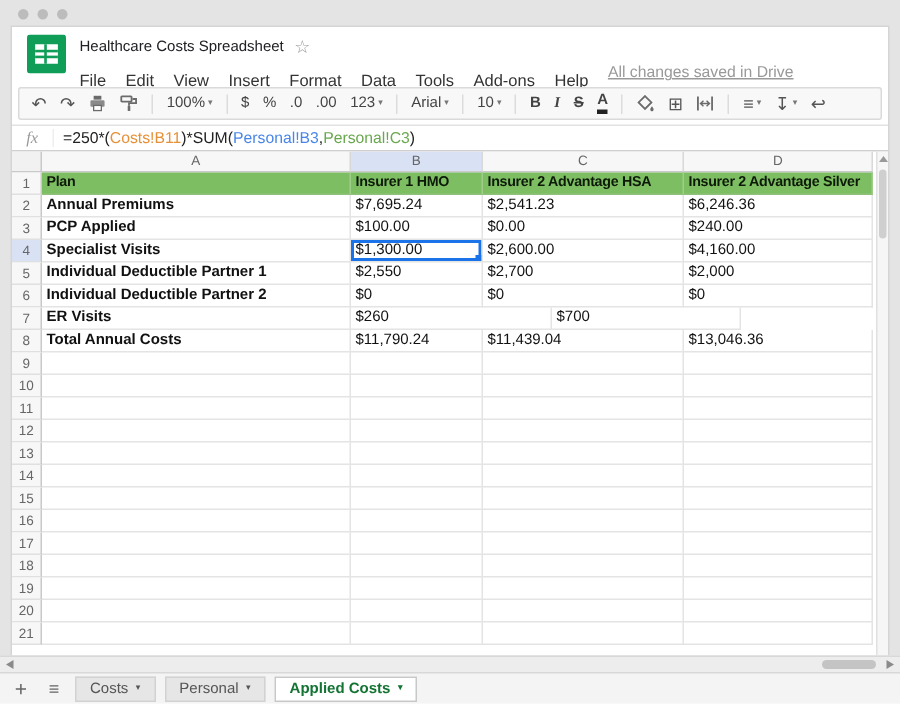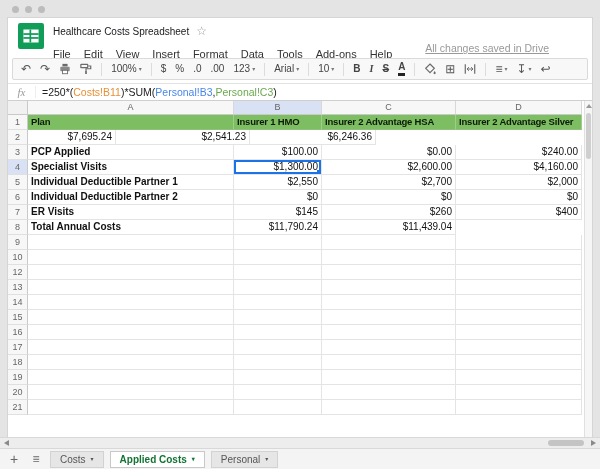--- a/index.html
+++ b/index.html
@@ -13,21 +13,21 @@
   .app { position:absolute; top:18px; left:8px; right:8px; height:419px; background:#fff;
          display:flex; flex-direction:column; box-shadow:0 0 0 1px #d5d5d5; overflow:hidden; }
 
   .doc-header { display:flex; gap:9px; padding:5px 10px 0; flex:none; }
   .logo svg { display:block; }
   .title-row { display:flex; align-items:center; gap:7px; height:16px; }
   .doc-title { font-size:10px; color:#202124; }
   .star { color:#9a9a9a; font-size:12px; line-height:1; }
   .menubar { display:flex; align-items:center; gap:13px; margin-top:2px; font-size:11px; color:#333; height:14px; }
   .menu-item { cursor:default;margin-top:12px; }
-  .saved { color:#999; text-decoration:underline; font-size:10.5px; margin-left:20px; }
+  .saved { color:#999; text-decoration:underline; font-size:10.5px; margin-left:0; }
 
   .toolbar { margin:3px 4px 0; border:1px solid #dadada; border-radius:2px; background:#f8f8f8;
              height:22px; display:flex; align-items:center; gap:9px; padding:0 8px; flex:none; overflow:hidden; }
   .tb-sep { width:1px; height:13px; background:#dcdcdc; flex:none; }
   .tb-btn { display:flex; align-items:center; gap:2px; flex:none; cursor:default; }
   .tb-label { font-size:10px; color:#444; line-height:1; }
   .tb-b .tb-label { font-weight:bold; }
   .tb-i .tb-label { font-style:italic; font-family:"Liberation Serif", serif; font-weight:bold; }
   .tb-s .tb-label { text-decoration:line-through; font-weight:bold; }
   .tb-a .tb-label { font-weight:bold; border-bottom:3px solid #222; padding-bottom:1px; }
@@ -47,21 +47,21 @@
   .corner { width:20px; flex:none; background:#f1f1f1; border-right:1px solid #c9c9c9; border-bottom:1px solid #c9c9c9; }
   .col-head { flex:none; background:#f7f7f7; border-right:1px solid #d8d8d8; border-bottom:1px solid #c9c9c9;
               font-size:9px; color:#666; text-align:center; line-height:13px; }
   .col-head.hl { background:#d9e2f5; }
   .grid-row { display:flex; height:15px; }
   .rownum { width:20px; flex:none; background:#f7f7f7; border-right:1px solid #c9c9c9; border-bottom:1px solid #e0e0e0;
             font-size:9px; color:#666; text-align:center; line-height:15px; }
   .rownum.hl { background:#d9e2f5; }
   .cell { flex:none; border-right:1px solid #e4e4e4; border-bottom:1px solid #e4e4e4; font-size:10px;
           line-height:14px; padding:0 3px; white-space:nowrap; overflow:hidden; color:#111; }
-  .cell.right { text-align:right; }
+  .cell.right { }
   .cell.bold { font-weight:bold; }
   .cell.hdr { background:var(--header-row-bg,#7dbe63); font-weight:bold; font-size:9.5px; letter-spacing:-0.2px;
               border-right-color:#9fce8b; border-bottom-color:#8fc17b; color:#0d1a08; }
   .cell.selected { box-shadow:inset 0 0 0 2px var(--selection-blue,#1a73e8); position:relative; }
   .cell.selected::after { content:""; position:absolute; right:0; bottom:0; width:4px; height:4px;
                           background:var(--selection-blue,#1a73e8); }
 
   .vscroll { position:absolute; top:0; right:0; width:8px; bottom:0; background:#f6f6f6; border-left:1px solid #e0e0e0; }
   .vs-arrow { height:10px; display:flex; align-items:center; justify-content:center; }
   .vs-arrow::after { content:""; border-left:3px solid transparent; border-right:3px solid transparent;
@@ -248,20 +248,21 @@
           </div>
           <div class="grid-row">
             <span class="rownum" style="display: block;">1</span>
             <span class="cell hdr" style="display: block; width: 206px;">Plan</span>
             <span class="cell hdr" style="display: block; width: 88px;">Insurer 1 HMO</span>
             <span class="cell hdr" style="display: block; width: 134px;">Insurer 2 Advantage HSA</span>
             <span class="cell hdr" style="display: block; width: 126px;">Insurer 2 Advantage Silver</span>
           </div>
           <div class="grid-row">
             <span class="rownum" style="display: block;">2</span>
+            <span class="cell bold" style="display: block; width: 206px;">Annual Premiums</span>
             <span class="cell right" style="display: block; width: 88px;">$7,695.24</span>
             <span class="cell right" style="display: block; width: 134px;">$2,541.23</span>
             <span class="cell right" style="display: block; width: 126px;">$6,246.36</span>
           </div>
           <div class="grid-row">
             <span class="rownum" style="display: block;">3</span>
             <span class="cell bold" style="display: block; width: 206px;">PCP Applied</span>
             <span class="cell right" style="display: block; width: 88px;">$100.00</span>
             <span class="cell right" style="display: block; width: 134px;">$0.00</span>
             <span class="cell right" style="display: block; width: 126px;">$240.00</span>
@@ -283,39 +284,46 @@
           <div class="grid-row">
             <span class="rownum" style="display: block;">6</span>
             <span class="cell bold" style="display: block; width: 206px;">Individual Deductible Partner 2</span>
             <span class="cell right" style="display: block; width: 88px;">$0</span>
             <span class="cell right" style="display: block; width: 134px;">$0</span>
             <span class="cell right" style="display: block; width: 126px;">$0</span>
           </div>
           <div class="grid-row">
             <span class="rownum" style="display: block;">7</span>
             <span class="cell bold" style="display: block; width: 206px;">ER Visits</span>
-            <span class="cell right" style="display: block; width: 88px;">$145</span>
             <span class="cell right" style="display: block; width: 134px;">$260</span>
-            <span class="cell right" style="display: block; width: 126px;">$400</span>
+            <span class="cell right" style="display: block; width: 126px;">$700</span>
           </div>
           <div class="grid-row">
             <span class="rownum" style="display: block;">8</span>
             <span class="cell bold" style="display: block; width: 206px;">Total Annual Costs</span>
             <span class="cell right" style="display: block; width: 88px;">$11,790.24</span>
             <span class="cell right" style="display: block; width: 134px;">$11,439.04</span>
+            <span class="cell right" style="display: block; width: 126px;">$13,046.36</span>
           </div>
           <div class="grid-row">
             <span class="rownum" style="display: block;">9</span>
             <span class="cell" style="display: block; width: 206px;"></span>
             <span class="cell" style="display: block; width: 88px;"></span>
             <span class="cell" style="display: block; width: 134px;"></span>
             <span class="cell" style="display: block; width: 126px;"></span>
           </div>
           <div class="grid-row">
             <span class="rownum" style="display: block;">10</span>
+            <span class="cell" style="display: block; width: 206px;"></span>
+            <span class="cell" style="display: block; width: 88px;"></span>
+            <span class="cell" style="display: block; width: 134px;"></span>
+            <span class="cell" style="display: block; width: 126px;"></span>
+          </div>
+          <div class="grid-row">
+            <span class="rownum" style="display: block;">11</span>
             <span class="cell" style="display: block; width: 206px;"></span>
             <span class="cell" style="display: block; width: 88px;"></span>
             <span class="cell" style="display: block; width: 134px;"></span>
             <span class="cell" style="display: block; width: 126px;"></span>
           </div>
           <div class="grid-row">
             <span class="rownum" style="display: block;">12</span>
             <span class="cell" style="display: block; width: 206px;"></span>
             <span class="cell" style="display: block; width: 88px;"></span>
             <span class="cell" style="display: block; width: 134px;"></span>
@@ -399,24 +407,24 @@
       <div class="hs-thumb"></div>
       <div class="hs-right"></div>
     </div>
     <div class="tabbar">
       <span class="add-sheet">+</span>
       <span class="all-sheets">≡</span>
     <span class="tab">
           <span>Costs</span>
           <span class="tab-caret">▾</span>
         </span>
+        <span class="tab">
+          <span>Personal</span>
+          <span class="tab-caret">▾</span>
+        </span>
         <span class="tab active">
           <span>Applied Costs</span>
           <span class="tab-caret">▾</span>
         </span>
-        <span class="tab">
-          <span>Personal</span>
-          <span class="tab-caret">▾</span>
-        </span>
       </div>
   </div>
 
 </div>
 
 </body></html>

